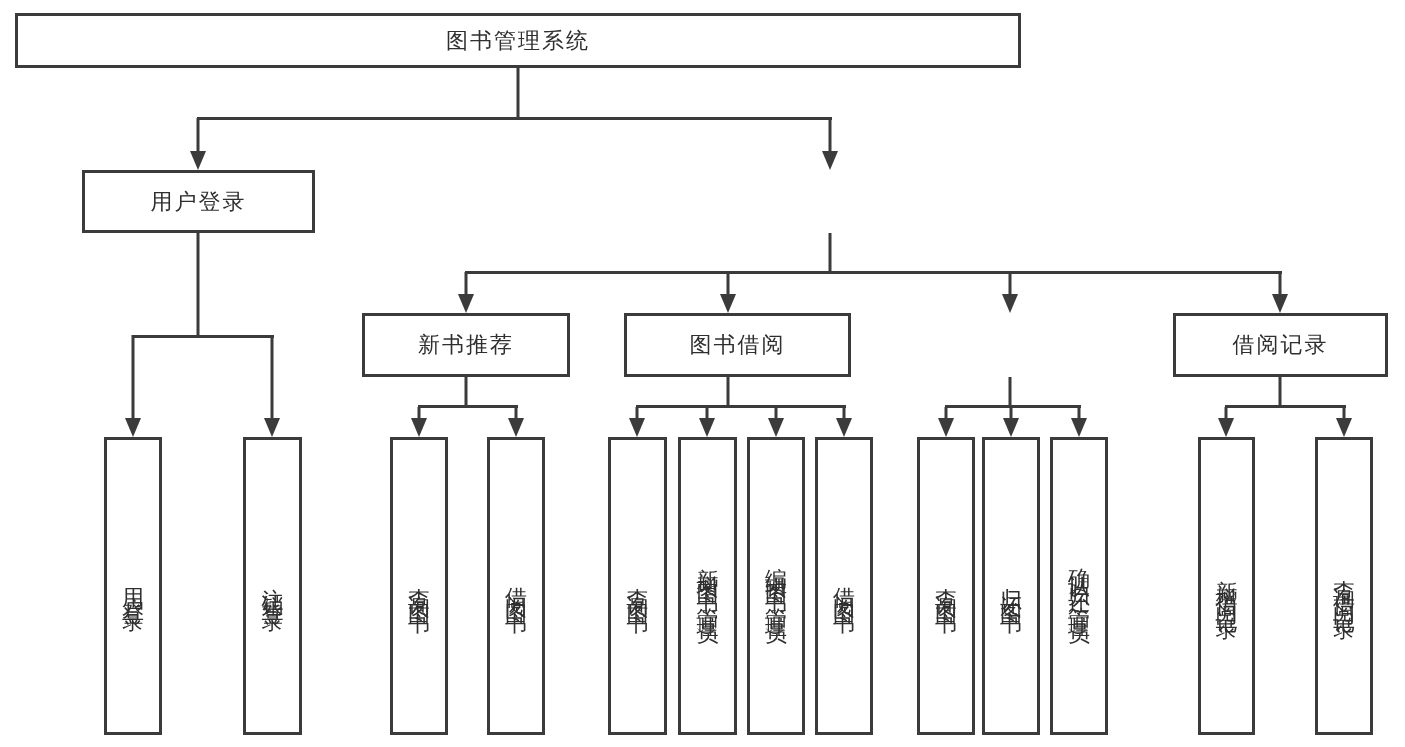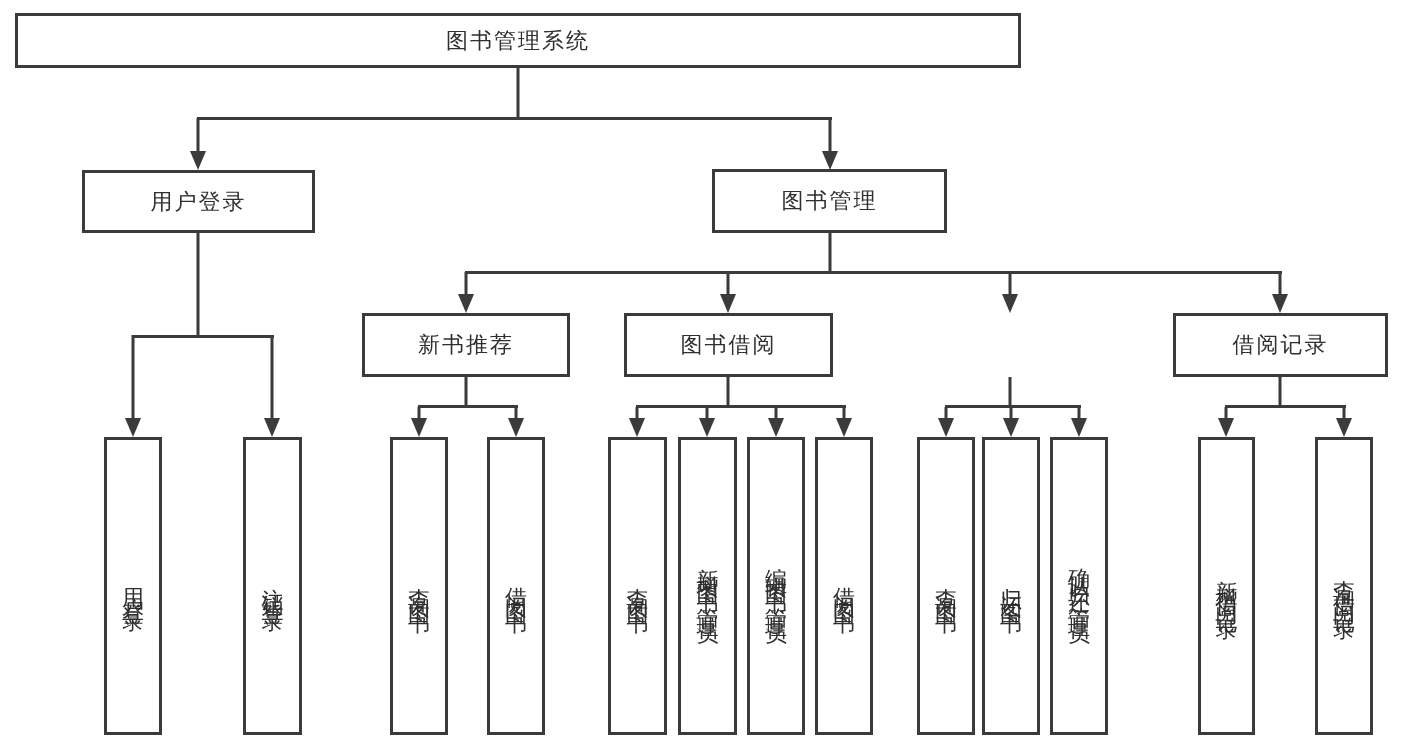--- a/index.html
+++ b/index.html
@@ -67,42 +67,41 @@
   <div class="node" style="left:15px;top:13px;width:1006px;height:55px;">图书管理系统</div>
 
   <div class="vline" style="left:518px;top:68px;height:50px;"></div>
   <div class="hline" style="left:197px;top:117px;width:635px;"></div>
   <div class="vline" style="left:198px;top:118px;height:34px;"></div>
   <div class="arrowhead" style="left:198px;top:151px;"></div>
   <div class="vline" style="left:830px;top:118px;height:34px;"></div>
   <div class="arrowhead" style="left:830px;top:151px;"></div>
 
   <div class="node" style="left:82px;top:170px;width:233px;height:63px;">用户登录</div>
-  <div class="node" style="left:712px;top:169px;width:235px;height:64px;">图书管理</div>
 
   <div class="vline" style="left:198px;top:233px;height:102px;"></div>
   <div class="hline" style="left:132px;top:335px;width:142px;"></div>
   <div class="vline" style="left:133px;top:335px;height:84px;"></div>
   <div class="arrowhead" style="left:133px;top:418px;"></div>
   <div class="vline" style="left:272px;top:335px;height:84px;"></div>
   <div class="arrowhead" style="left:272px;top:418px;"></div>
 
   <div class="vline" style="left:830px;top:233px;height:39px;"></div>
   <div class="hline" style="left:465px;top:271px;width:817px;"></div>
   <div class="vline" style="left:466px;top:272px;height:23px;"></div>
   <div class="arrowhead" style="left:466px;top:294px;"></div>
   <div class="vline" style="left:728px;top:272px;height:23px;"></div>
   <div class="arrowhead" style="left:728px;top:294px;"></div>
   <div class="vline" style="left:1010px;top:272px;height:23px;"></div>
   <div class="arrowhead" style="left:1010px;top:294px;"></div>
   <div class="vline" style="left:1280px;top:272px;height:23px;"></div>
   <div class="arrowhead" style="left:1280px;top:294px;"></div>
 
   <div class="node" style="left:362px;top:313px;width:208px;height:64px;">新书推荐</div>
-  <div class="node" style="left:624px;top:313px;width:209px;height:64px;">图书借阅</div>
+  <div class="node" style="left:624px;top:313px;width:227px;height:64px;">图书借阅</div>
   <div class="node" style="left:1173px;top:313px;width:215px;height:64px;">借阅记录</div>
 
   <div class="vline" style="left:466px;top:377px;height:30px;"></div>
   <div class="hline" style="left:418px;top:405px;width:100px;"></div>
   <div class="vline" style="left:419px;top:407px;height:12px;"></div>
   <div class="arrowhead" style="left:419px;top:418px;"></div>
   <div class="vline" style="left:516px;top:407px;height:12px;"></div>
   <div class="arrowhead" style="left:516px;top:418px;"></div>
 
   <div class="vline" style="left:728px;top:377px;height:30px;"></div>

